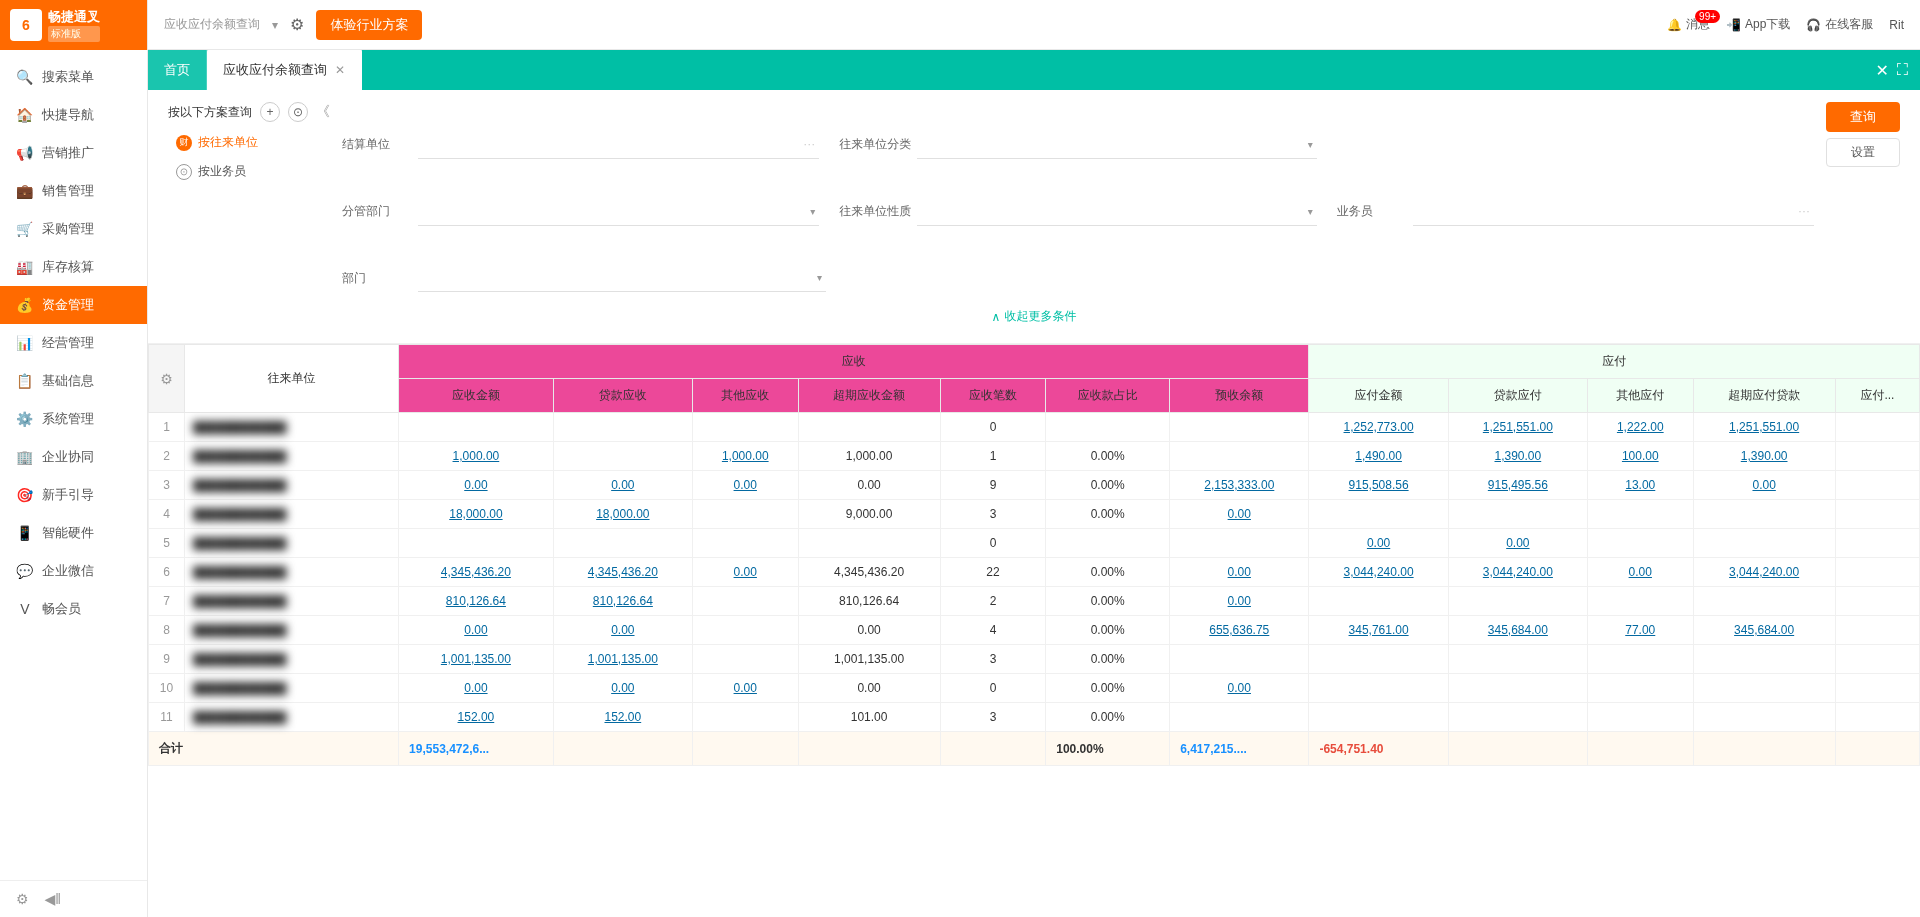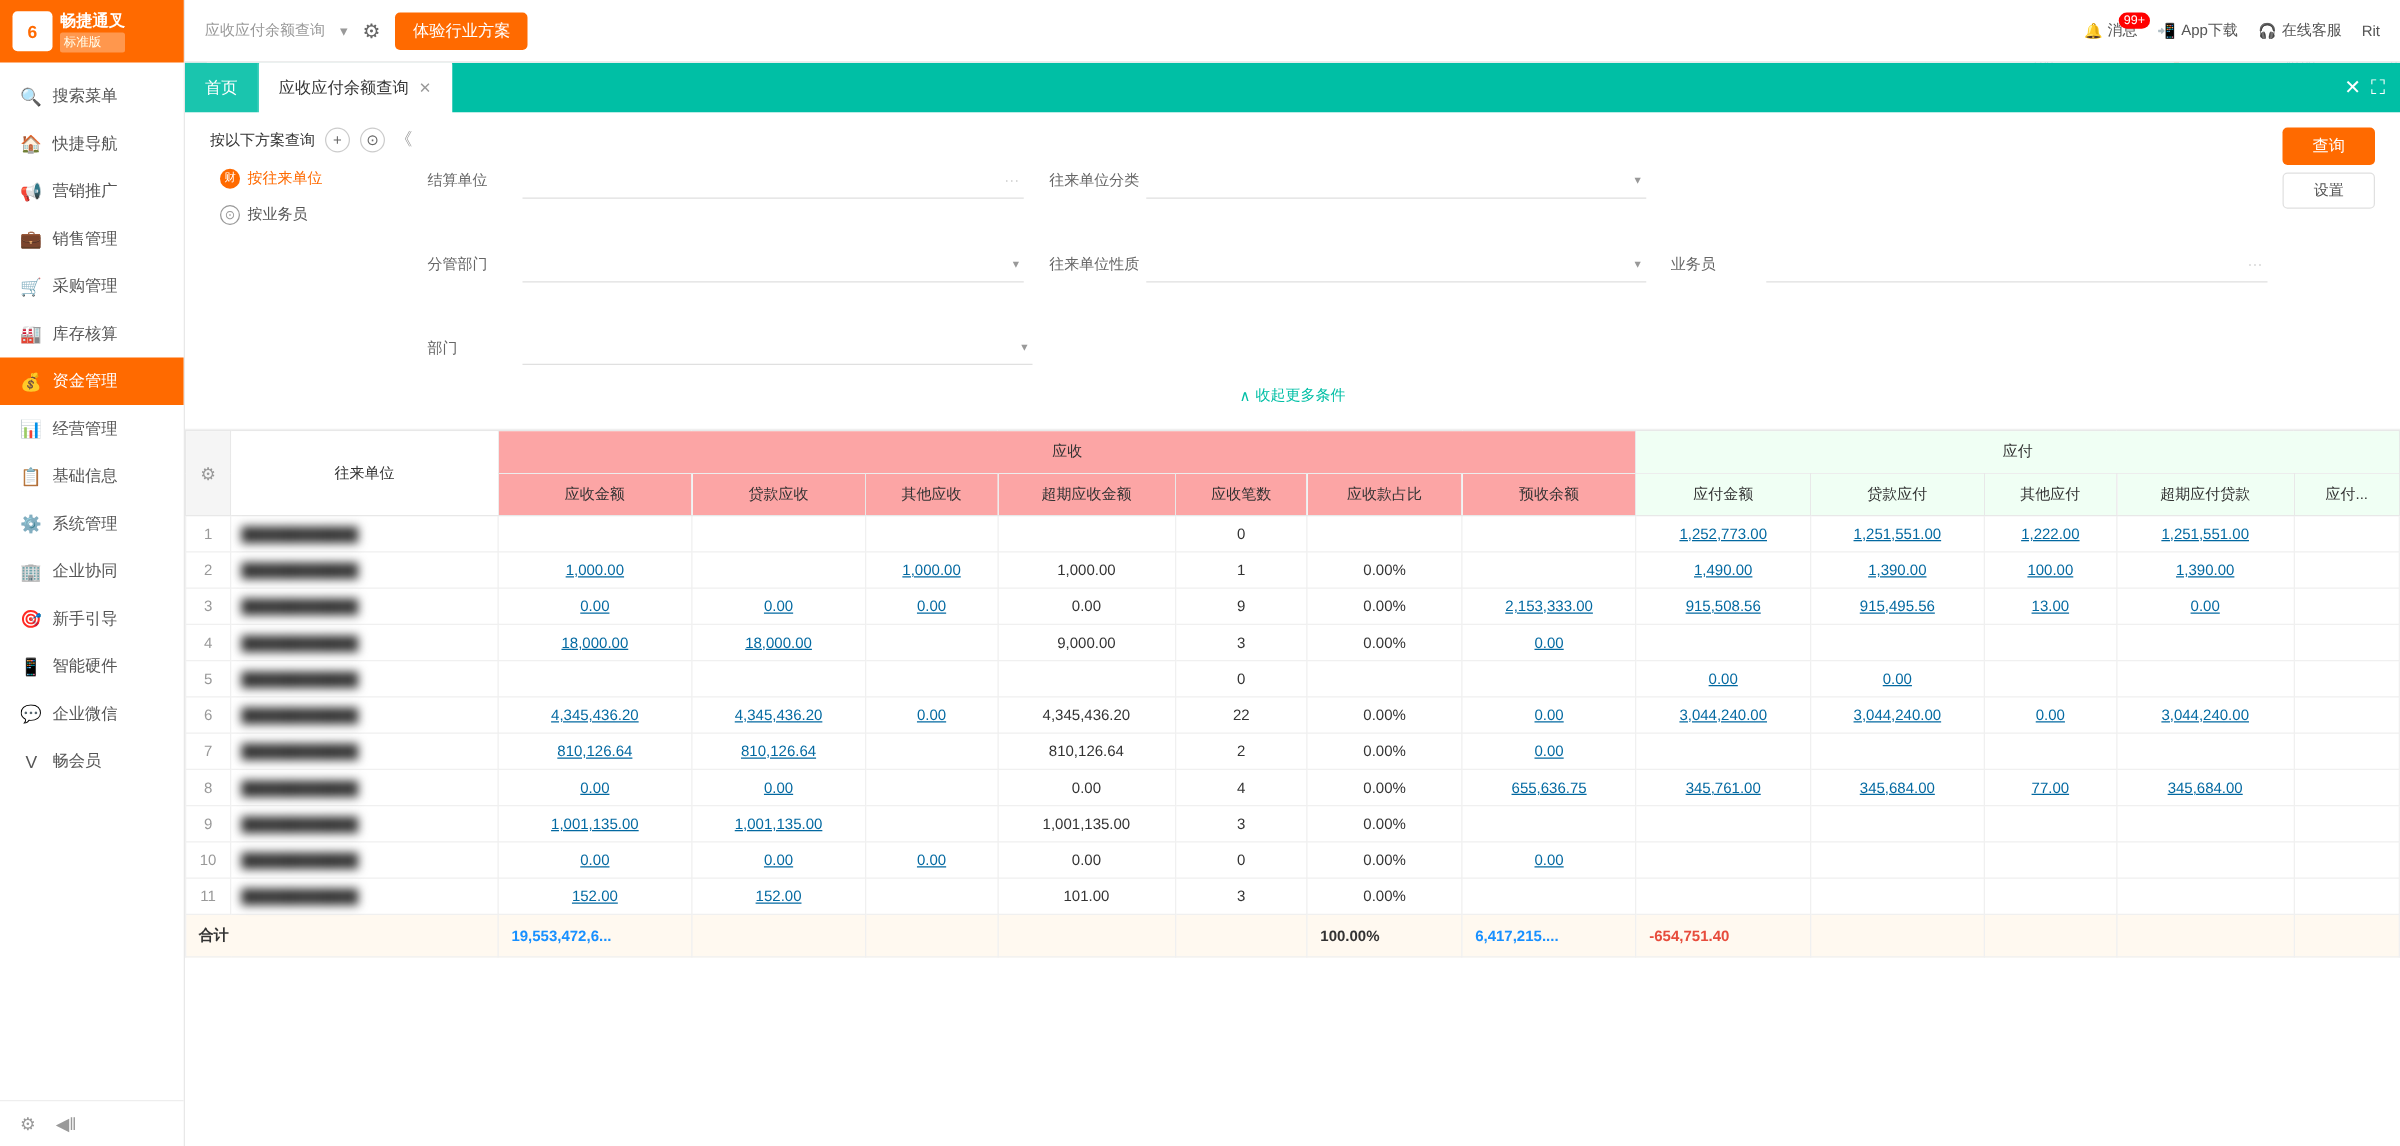--- a/index.html
+++ b/index.html
@@ -132,21 +132,21 @@
       border: 1px solid #e8e8e8; color: #333; font-weight: normal; white-space: nowrap;
       position: sticky; top: 0; z-index: 10;
     }
     tbody tr td {
       padding: 7px 10px; border: 1px solid #f0f0f0; text-align: center;
       color: #333; white-space: nowrap;
     }
     tbody tr td.text-link { color: #0369a1; text-decoration: underline; cursor: pointer; }
     tbody tr td.row-num { color: #999; }
     .tfoot-row td { background: #fff9f0; font-weight: bold; padding: 8px 10px; border: 1px solid #f0f0f0; }
-    .col-group-yingshou { background: #fca5a5; }
+    .col-group-yingshou { background: #ec4899; }
     .col-group-yingfu { background: #f0fff4; }
     .settings-gear { color: #999; cursor: pointer; font-size: 14px; }
 
     .blurred { filter: blur(4px); user-select: none; }
     .blue { color: #1890ff; }
     .negative { color: #e74c3c; }
   </style>
 </head>
 <body>
 

